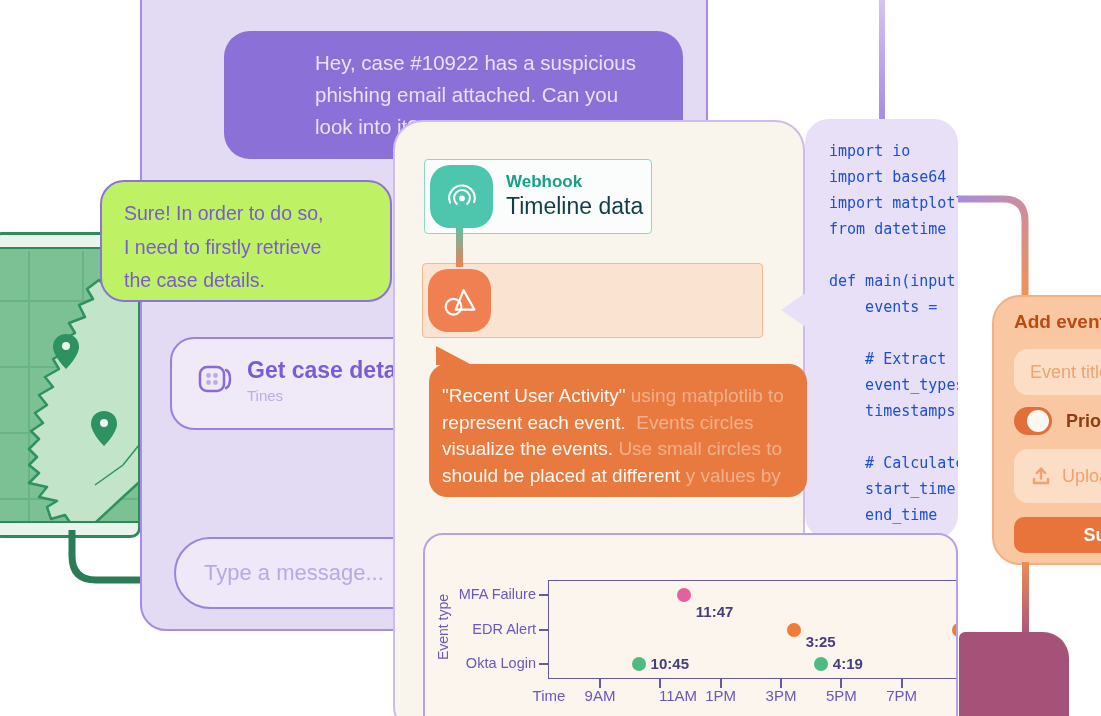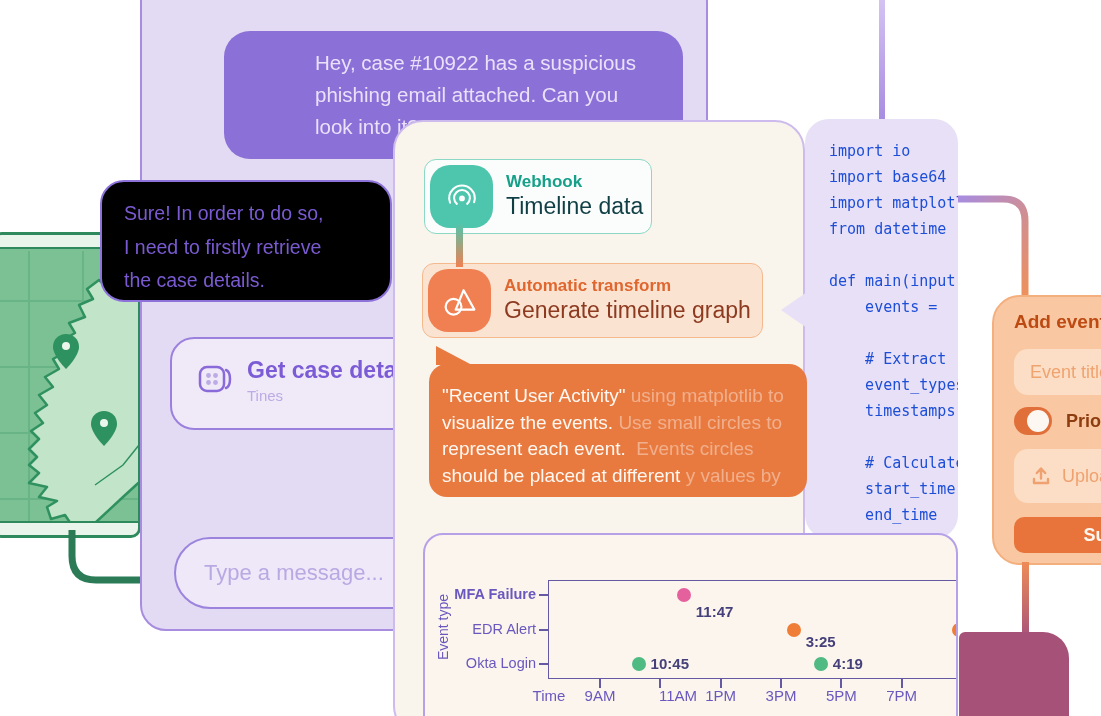--- a/index.html
+++ b/index.html
@@ -34,34 +34,34 @@
   .action-title { position:absolute; left:75px; top:18px; font-size:23px; font-weight:bold; color:#7B5BD6; white-space:nowrap; }
   .action-sub { position:absolute; left:75px; top:48px; font-size:15px; color:#BCABE4; }
   .action-icon { position:absolute; left:26px; top:26px; }
   .chat-input { position:absolute; left:32px; top:559px; width:490px; height:72px;
     background:#EFE8F9; border:2px solid #9C84DE; border-radius:36px;
     font-size:22px; color:#B9A9E3; padding-left:28px; display:flex; align-items:center;
     font-family:"Liberation Sans", sans-serif; }
 
   
   .bubble-out { left:100px; top:180px; width:292px; height:122px;
-    background:#000000; border:2px solid #8C72D9; border-radius:24px;
+    background:#bef264; border:2px solid #8C72D9; border-radius:24px;
     color:#7A5AD1; font-size:19.5px; line-height:33.5px; padding:15px 16px 0 22px; white-space:pre-line; }
 
   
   .code-panel { left:805px; top:119px; width:153px; height:420px;
     background:#E7E0F6; border-radius:24px; overflow:hidden; }
   .code-panel pre { font-family:"DejaVu Sans Mono", monospace; font-size:15px;
     line-height:26px; color:#1d4ed8; padding:19px 0 0 24px; white-space:pre; }
   .code-tail { left:779px; top:292px; }
 
   
   .flow-card { left:393px; top:120px; width:412px; height:616px;
     background:#F9F4EC; border:2px solid #CDBBEE; border-radius:30px; }
-  .node { position:absolute; border-radius:12px; }
+  .node { position:absolute; border-radius:4px; }
   .node-webhook { left:29px; top:37px; width:228px; height:75px;
     background:#FAFDFB; border:1.5px solid #8BD9C4; }
   .node-transform { left:27px; top:141px; width:341px; height:75px;
     background:#FBE3D1; border:1.5px solid #F5B98E; }
   .tile { position:absolute; left:5px; top:5px; width:63px; height:63px; border-radius:20px;
     display:flex; align-items:center; justify-content:center; }
   .tile-webhook { background:#4EC6AD; }
   .tile-transform { background:#F08052; }
   .node-label { position:absolute; left:81px; top:12px; font-size:17px; font-weight:bold; }
   .node-title { position:absolute; left:81px; top:33px; font-size:23px; white-space:nowrap; }
@@ -219,45 +219,43 @@
     <div class="node-title">Timeline data</div>
   </div>
 
   <div class="node node-transform">
     <div class="tile tile-transform">
       <svg width="46" height="46" viewBox="0 0 64 64">
         <circle cx="23" cy="40" r="11" fill="none" stroke="#fff" stroke-width="3"></circle>
         <path d="M37 17 L52 44 L26 44 Z" fill="none" stroke="#fff" stroke-width="3" stroke-linejoin="round"></path>
       </svg>
     </div>
-    <div class="node-label">Automatic transform</div>
-    <div class="node-title">Generate timeline graph</div>
   </div>
 
   <svg class="prompt-tail" width="44" height="20">
     <polygon points="4,0 40,19 4,19" fill="#E87A40"></polygon>
   </svg>
   <div class="prompt-bubble" id="prompt-bubble">
       <div class="prompt-line"><span>"Recent User Activity" </span><span class="faded">using matplotlib to</span></div>
+      <div class="prompt-line"><span>represent each event.  </span><span class="faded">Events circles</span></div>
       <div class="prompt-line"><span>visualize the events. </span><span class="faded">Use small circles to</span></div>
-      <div class="prompt-line"><span>represent each event.  </span><span class="faded">Events circles</span></div>
       <div class="prompt-line"><span>should be placed at different </span><span class="faded">y values by</span></div>
     </div>
 </div>
 
 <div class="abs conn-tiles"></div>
 
 <svg class="abs code-tail" width="28" height="38">
   <polygon points="28,0 2,18 28,36" fill="#E7E0F6"></polygon>
 </svg>
 
 <div class="abs chart-panel" id="chart-panel">
   <div class="plot-frame"></div>
   <div class="y-axis-label">Event type</div>
-<div class="cat-label" style="top: 51px; font-weight: bold;">MFA Failure</div>
+<div class="cat-label" style="top: 51px;">MFA Failure</div>
     <div class="cat-dash" style="top: 59px;"></div>
     <div class="cat-label" style="top: 85.5px;">EDR Alert</div>
     <div class="cat-dash" style="top: 93.5px;"></div>
     <div class="cat-label" style="top: 120px;">Okta Login</div>
     <div class="cat-dash" style="top: 128px;"></div>
     <div class="x-dash" style="left: 174px;"></div>
     <div class="x-label" style="left: 145px;">9AM</div>
     <div class="x-dash" style="left: 234.34px;"></div>
     <div class="x-label" style="left: 223px;">11AM</div>
     <div class="x-dash" style="left: 294.68px;"></div>

